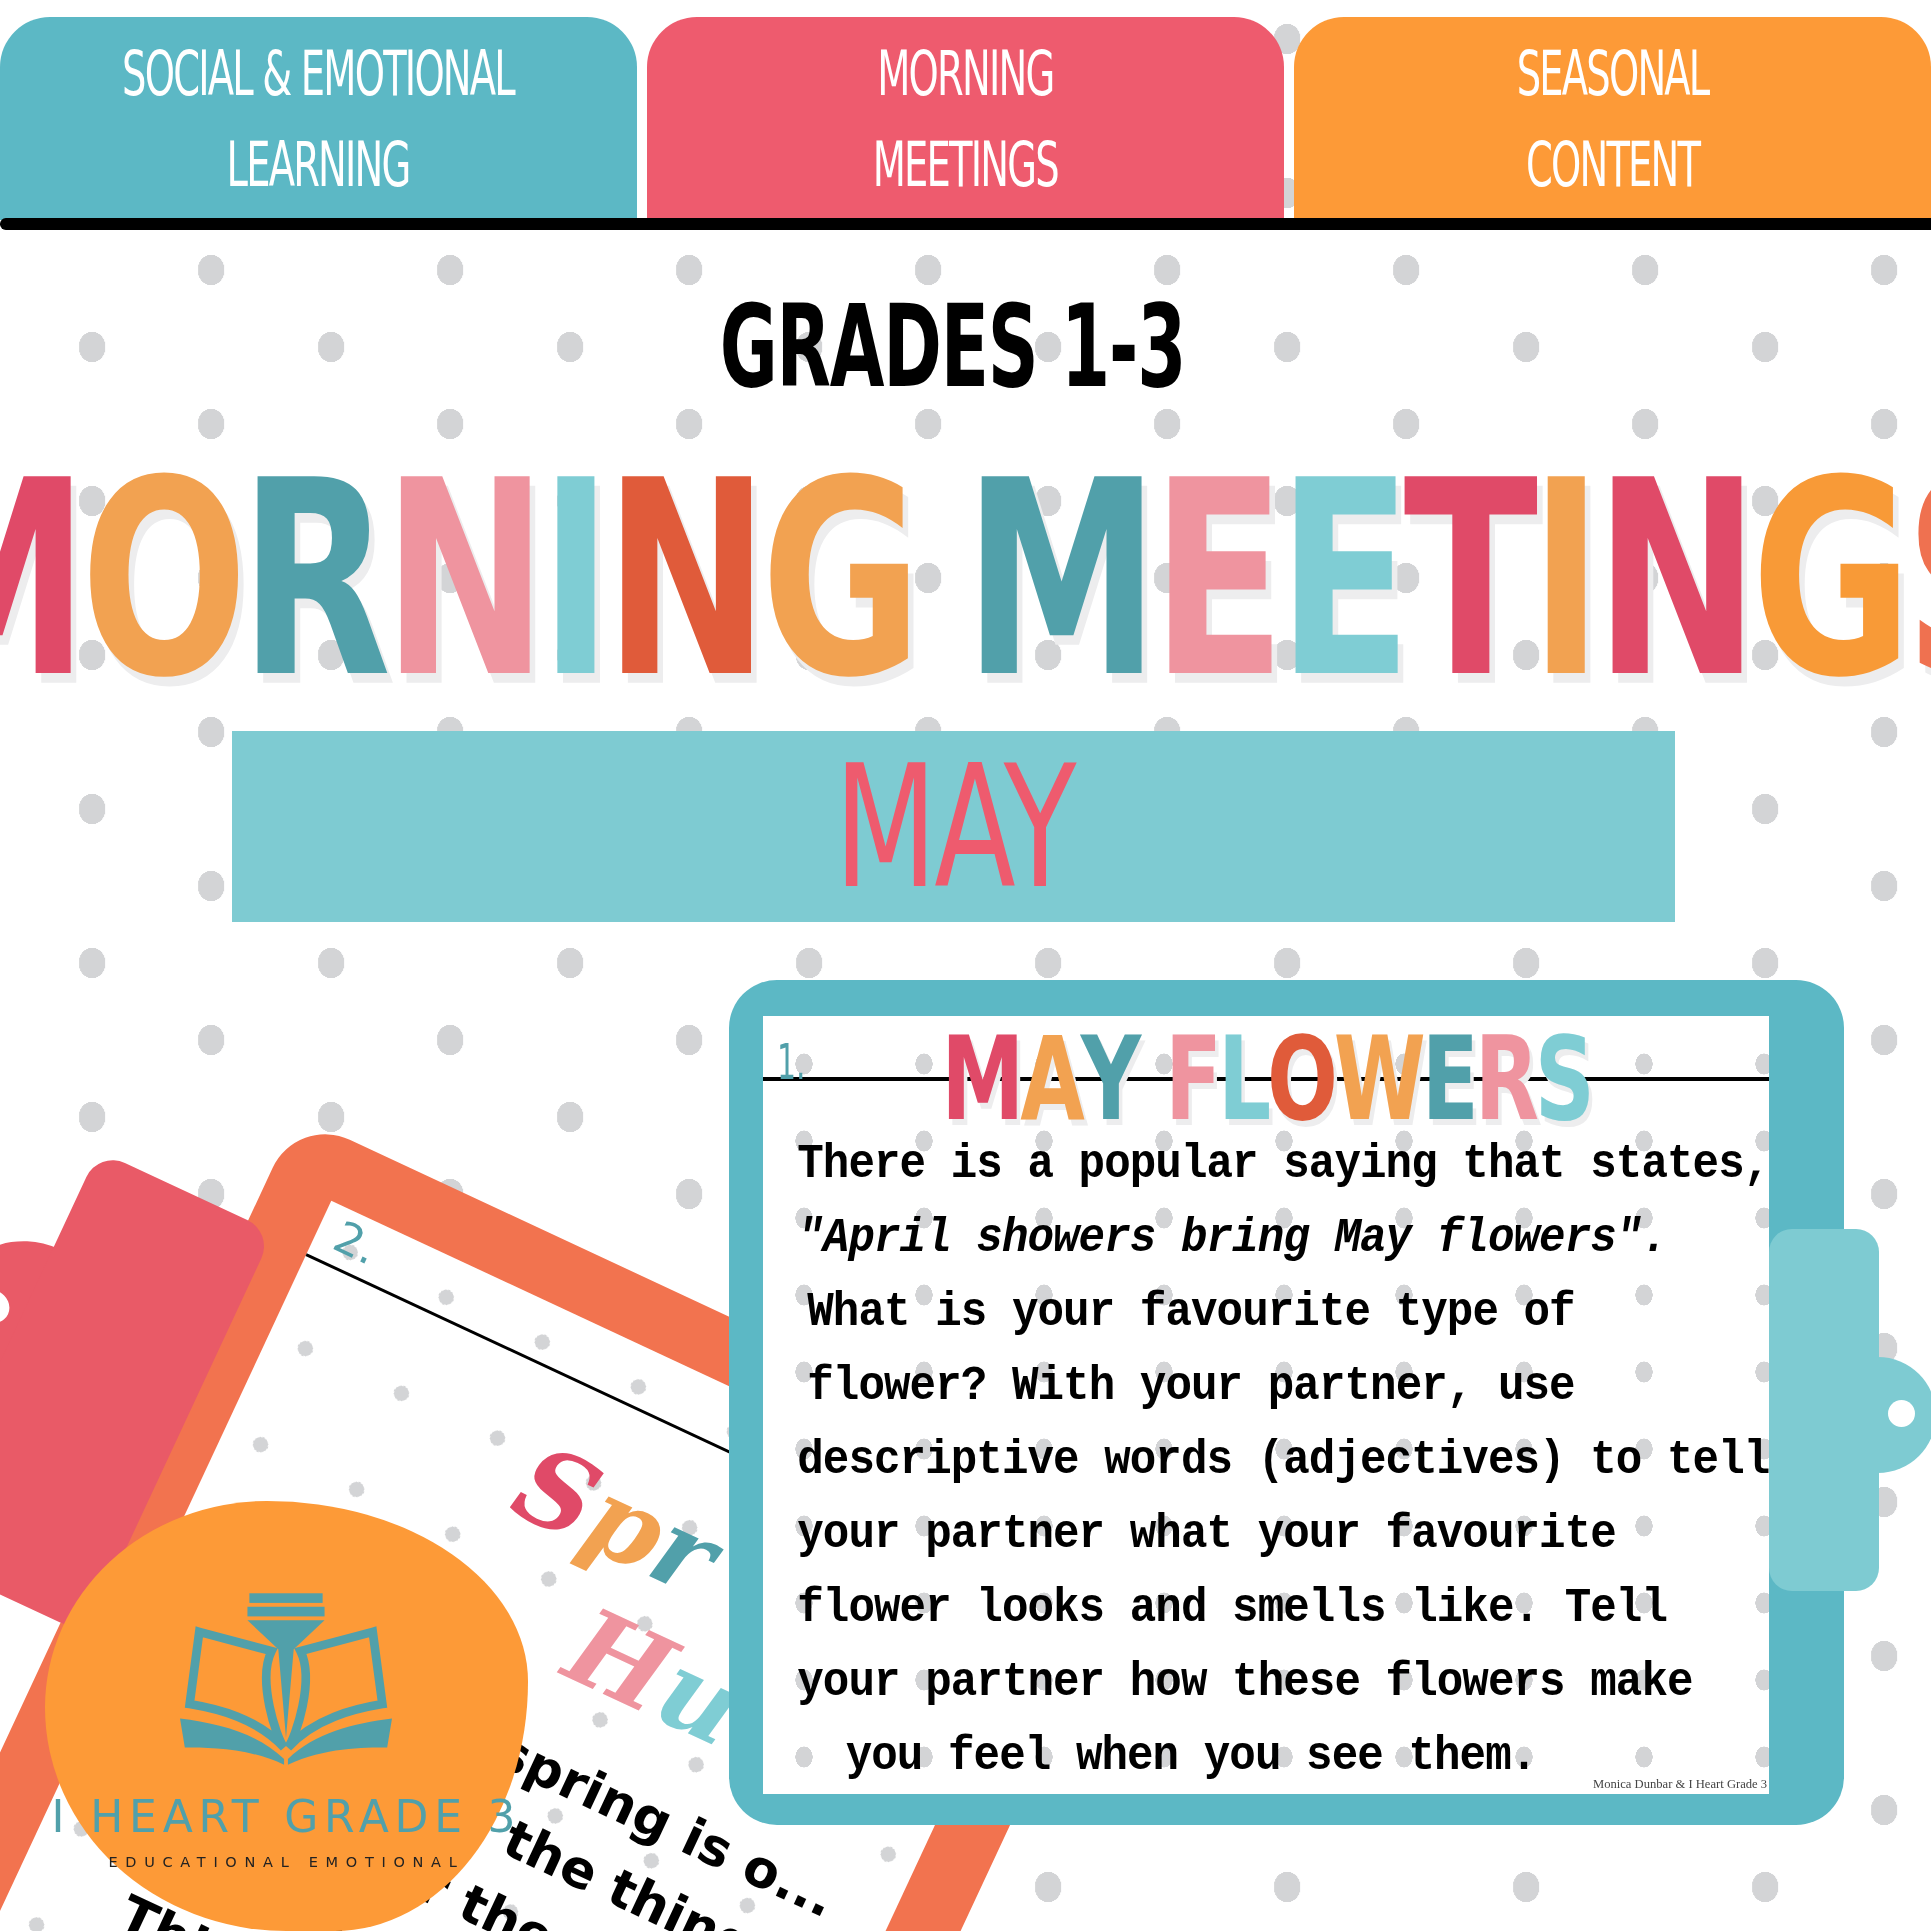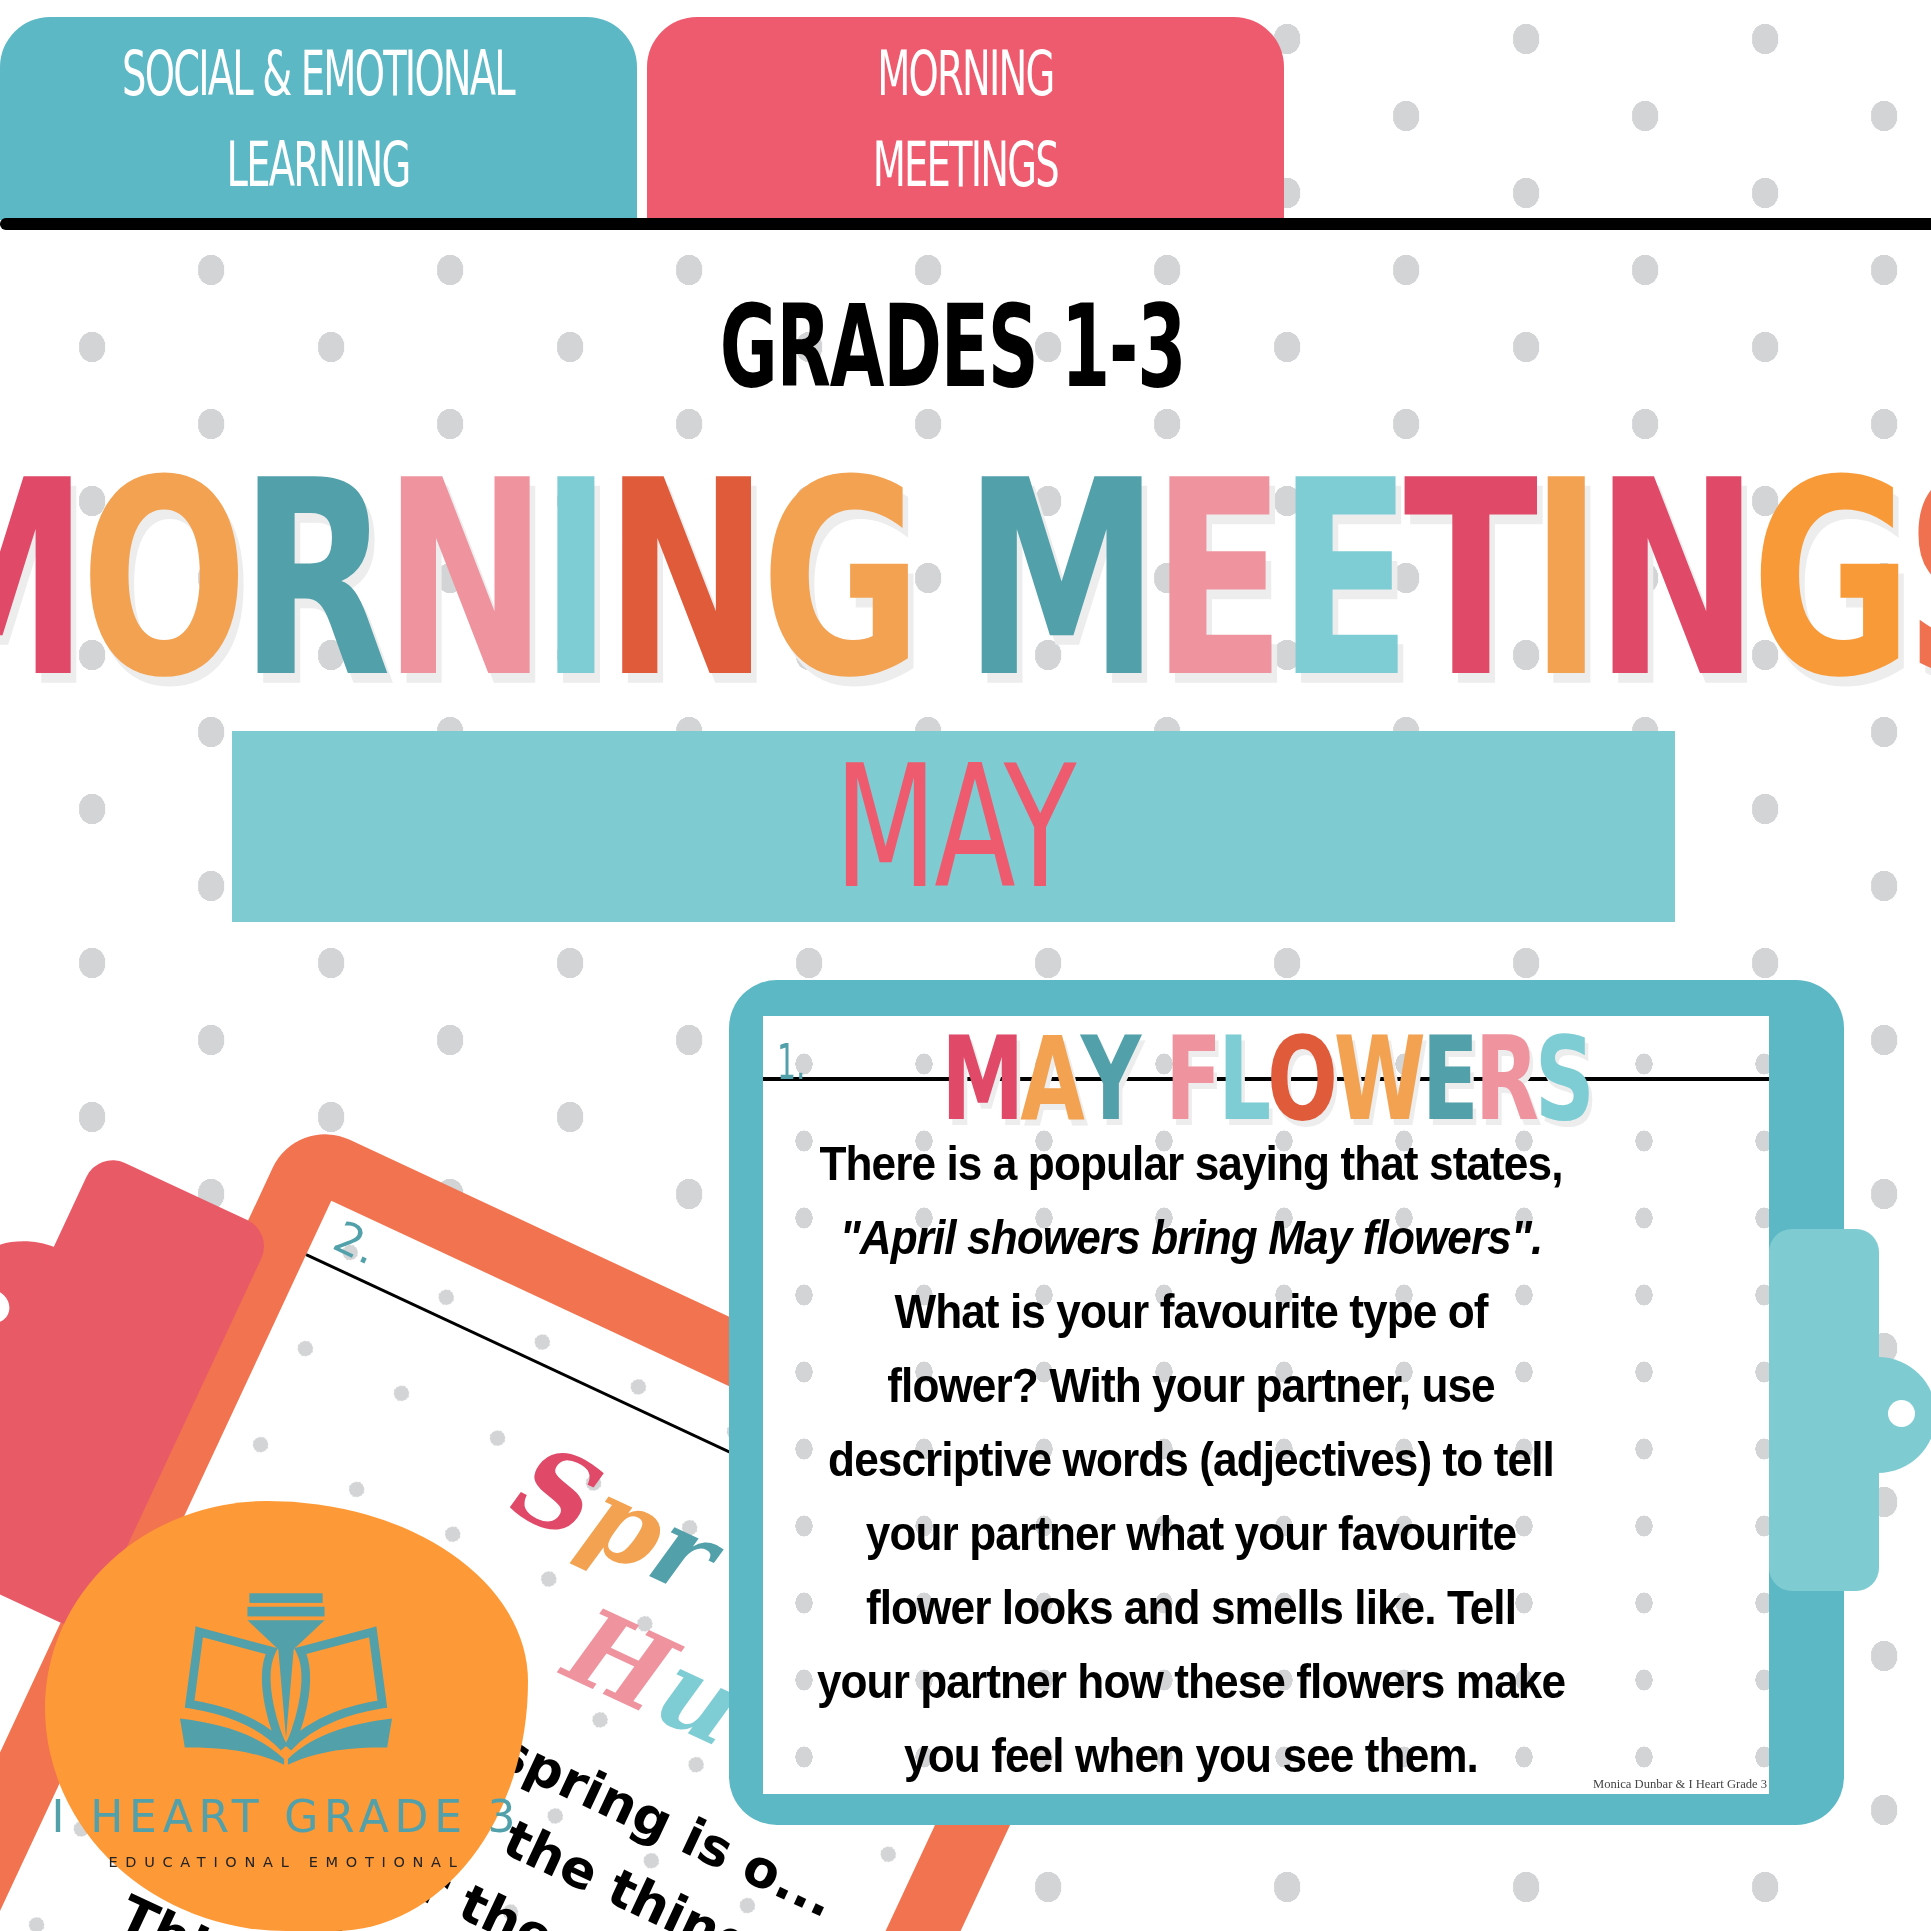--- a/index.html
+++ b/index.html
@@ -51,41 +51,45 @@
   .logo .sub{position:absolute;left:0;top:353px;width:483px;text-align:center;color:#222;font-family:"DejaVu Sans",sans-serif;font-size:14.5px;letter-spacing:7.7px;white-space:nowrap;}
   
   .card{position:absolute;left:729px;top:980px;width:1115px;height:845px;background:#5cb8c5;border-radius:48px;}
   .card .inner{position:absolute;left:34px;top:36px;width:1006px;height:778px;background:#fff;
     background-image:radial-gradient(ellipse 8.7px 10.6px at 41px 48px,#d3d4d6 98%,transparent 100%);background-size:120px 77px;}
   .card .num{position:absolute;left:13.5px;top:17.4px;font-size:50px;color:#51a0aa;font-family:"DejaVu Sans",sans-serif;transform:scaleX(0.6);transform-origin:0 0;}
   .card .rule{position:absolute;left:0;top:61px;width:1006px;height:3.9px;background:#000;}
   .card .ctitle{position:absolute;left:0;width:1006px;top:0;text-align:center;font-family:"DejaVu Sans",sans-serif;font-weight:bold;font-size:116px;line-height:126px;letter-spacing:-5.8px;}
   .card .ctitle .row{display:inline-block;transform:scaleX(0.72);white-space:nowrap;}
   .card .ctitle .ch{display:inline-block;text-shadow:4.8px 5.8px 0 #ededee;}
-  .card .body{position:absolute;left:0;top:111px;width:856px;text-align:center;font-family:Liberation Sans, sans-serif;font-weight:bold;font-size:48px;line-height:74px;color:#000;letter-spacing:-1px;}
+  .card .body{position:absolute;left:0;top:111px;width:856px;text-align:center;font-family:Liberation Mono, monospace;font-weight:bold;font-size:48px;line-height:74px;color:#000;letter-spacing:-1px;}
   .card .body .ln{display:block;white-space:nowrap;transform:scaleX(0.92);}
   .card .body .it{font-style:italic;}
   .card .credit{position:absolute;right:1.9px;bottom:1.9px;font-size:12.6px;color:#444;font-family:Liberation Serif, serif;}
   .card .tab-clip{position:absolute;left:1040px;top:249px;width:110px;height:362px;background:#7ecbd2;border-radius:23px;}
   .card .tab-ear{position:absolute;left:1091px;top:377px;width:116px;height:116px;border-radius:50%;background:#7ecbd2;}
   .card .tab-hole{position:absolute;left:1159px;top:420px;width:27px;height:27px;border-radius:50%;background:#fff;}
 </style>
 </head>
 <body>
 
 <div class="dots"></div>
 
 <div class="tabs">
   <div class="tab tab-mm">
       <span>MORNING
 MEETINGS</span>
     </div>
   <div class="tab tab-sel">
       <span>SOCIAL &amp; EMOTIONAL
 LEARNING</span>
+    </div>
+  <div class="tab tab-sc">
+      <span>SEASONAL
+CONTENT</span>
     </div>
 </div>
 <div class="tabbar"></div>
 
 <div class="grades"><span>GRADES 1-3</span></div>
 
 <div class="title">
   <div class="inner" id="title-inner">
       <span class="ch" style="color: rgb(224, 74, 104);">M</span>
       <span class="ch" style="color: rgb(242, 162, 81);">O</span>

